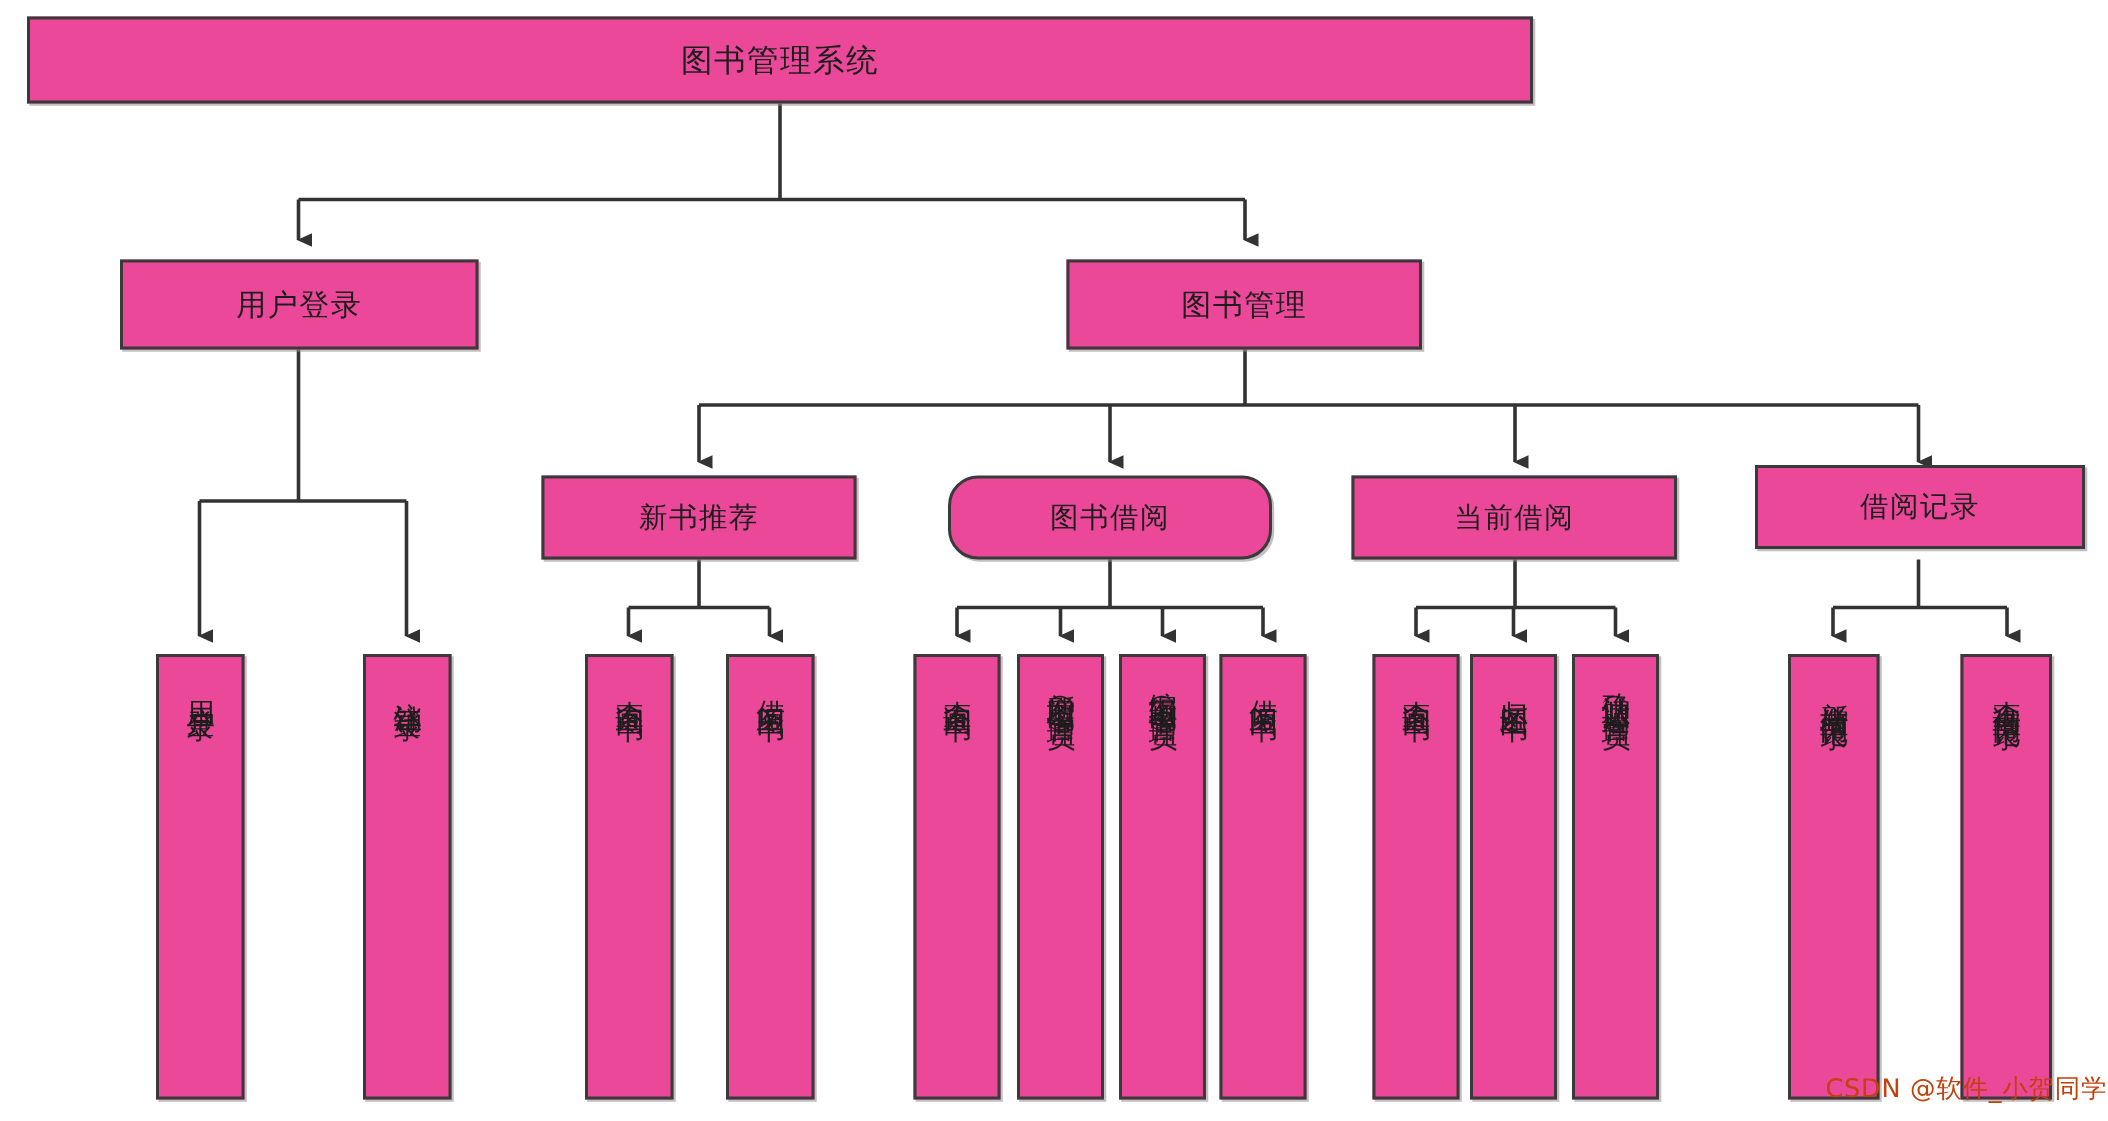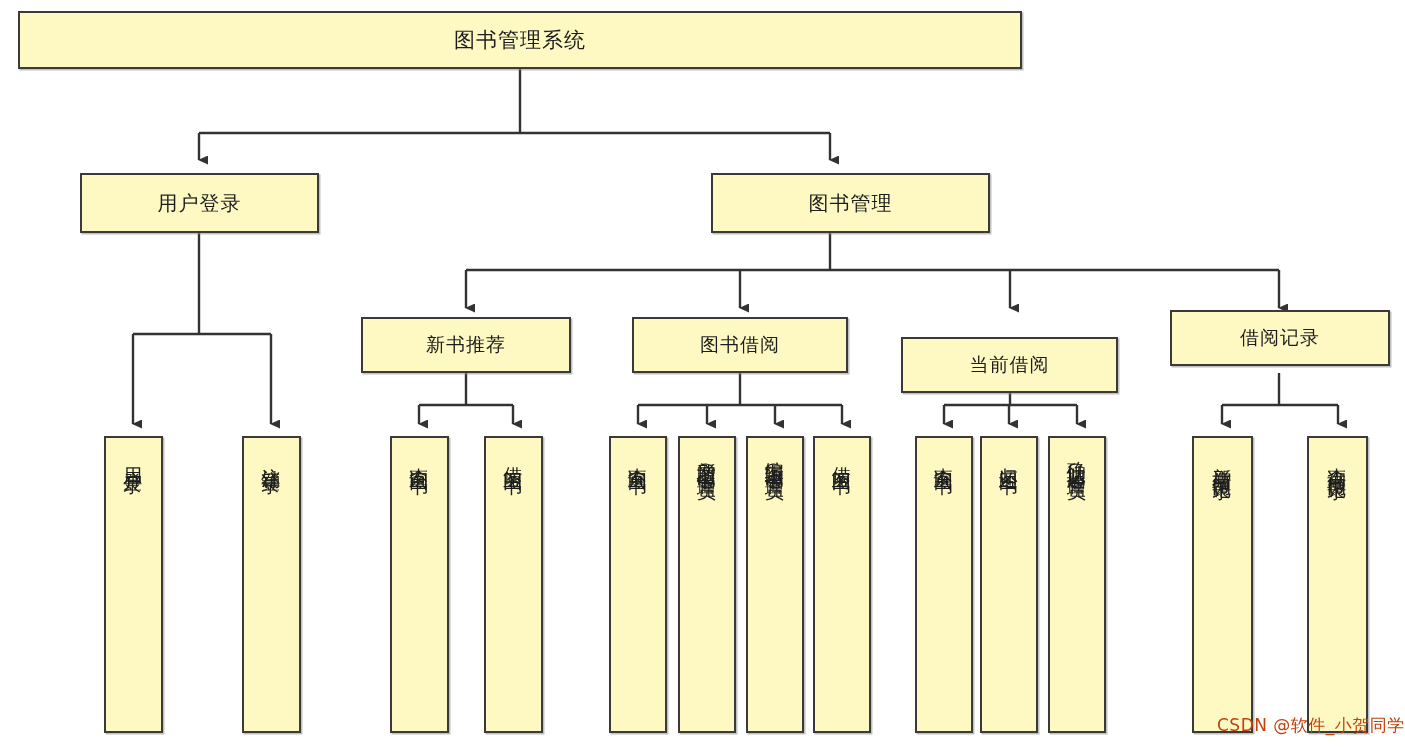--- a/index.html
+++ b/index.html
@@ -22,21 +22,21 @@
     position: absolute;
     left: 0;
     top: 0;
     width: 1405px;
     height: 747px;
     pointer-events: none;
   }
   .node {
     position: absolute;
     box-sizing: border-box;
-    background: #fef9c3;
+    background: #ec4899;
     border: 2.2px solid #3a3a3a;
     box-shadow: 1.5px 1.5px 0 0 rgba(140,140,140,0.55);
     display: flex;
     align-items: center;
     justify-content: center;
     color: #1d1d1d;
     text-align: left;
   }
   .node.level-root {
     font-size: 21px;
@@ -130,31 +130,31 @@
     </g>
   </svg>
 
   <div class="node level-root" style="left:18px; top:11px; width:1004px; height:58px;">
     <span>图书管理系统</span>
   </div>
 
   <div class="node level-2" style="left:80px; top:173px; width:239px; height:60px;">
     <span>用户登录</span>
   </div>
-  <div class="node level-2" style="left:711px; top:173px; width:279px; height:60px;">
+  <div class="node level-2" style="left:711px; top:173px; width:237px; height:60px;">
     <span>图书管理</span>
   </div>
 
   <div class="node level-3" style="left:361px; top:317px; width:210px; height:56px;font-family:Liberation Serif, serif;">
     <span>新书推荐</span>
   </div>
-  <div class="node level-3" style="left:632px; top:317px; width:216px; height:56px;">
+  <div class="node level-3" style="left:632px; top:317px; width:216px; height:56px;border-radius:20px;">
     <span>图书借阅</span>
   </div>
-  <div class="node level-3" style="left:901px; top:317px; width:217px; height:56px;margin-top:20px;">
+  <div class="node level-3" style="left:901px; top:317px; width:217px; height:56px;">
     <span>当前借阅</span>
   </div>
   <div class="node level-3" style="left:1170px; top:310px; width:220px; height:56px;">
     <span>借阅记录</span>
   </div>
 
   <div class="node leaf" style="left:104px; top:436px; width:59px; height:297px;">
     <span class="vtext">用户登录</span>
   </div>
   <div class="node leaf" style="left:242px; top:436px; width:59px; height:297px;">

